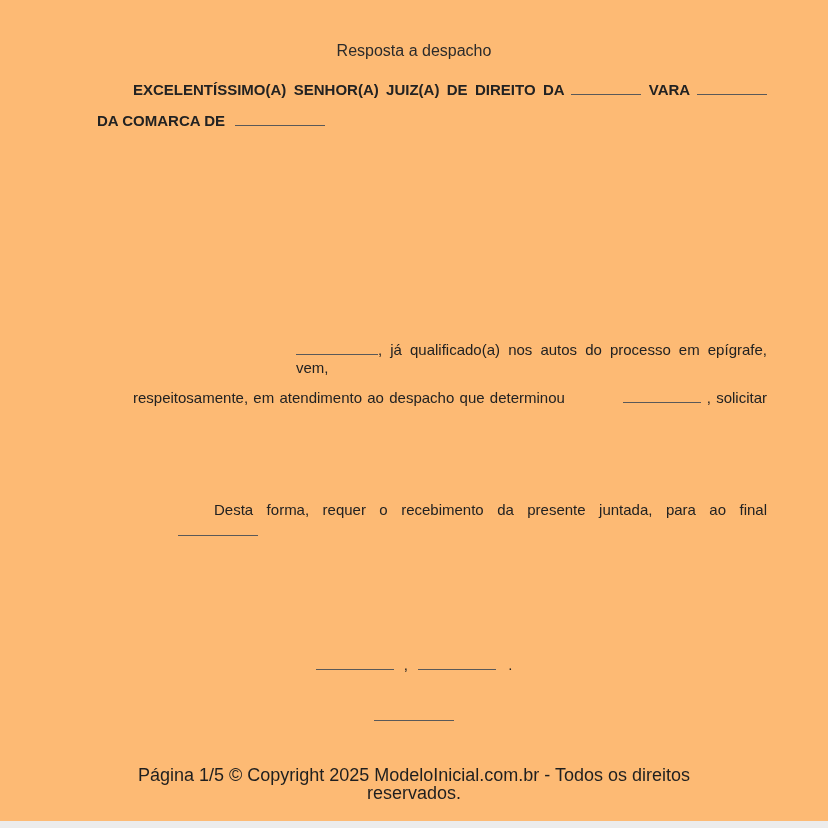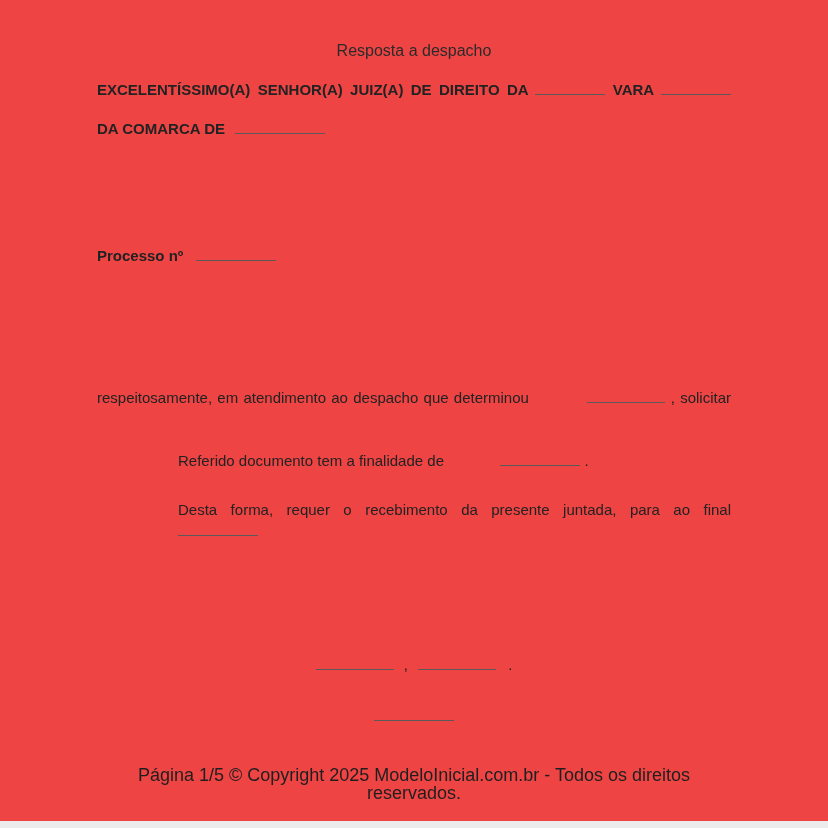--- a/index.html
+++ b/index.html
@@ -1,34 +1,34 @@
 <!DOCTYPE html>
 <html><head>
 <meta charset="utf-8">
 <style>
   html,body{margin:0;padding:0;background:#fff;}
   .page{
     position:relative;
     width:828px;height:828px;
-    background:#ef4444;
+    background:#fdba74;
     font-family:"Liberation Sans", sans-serif;
     font-size:15px;
     color:#222222;
     overflow:hidden;
   }
   .line{
     position:absolute;
     left:97px;width:634px;
     line-height:18px;
     white-space:normal;
   }
   .center{text-align:center;}
   .title{font-size:16px;color:#2b2b2b;}
   .b{font-weight:bold;}
-  .jl{text-align:justify;text-align-last:justify;}
+  .jl{text-align:justify;text-align-last:justify;margin-left:36px;}
   .blank{
     display:inline-block;
     height:13px;
     border-bottom:1px solid #595959;
   }
   .sp{display:inline-block;height:1px;}
   .footer{font-size:18px;color:#1f1f1f;}
   .bottom-strip{
     position:absolute;left:0;bottom:0;
     width:100%;height:7px;background:#ececec;
@@ -41,45 +41,38 @@
 
   <div class="line center title" style="top:42px">Resposta a despacho</div>
 
   <div class="line b jl" style="top:81px">
     <span>EXCELENTÍSSIMO(A) SENHOR(A) JUIZ(A) DE DIREITO DA</span>
     <span class="blank" style="width:70px"></span>
     <span>VARA</span>
     <span class="blank" style="width:70px"></span>
   </div>
 
-  <div class="line b" style="top:120px">
+  <div class="line b" style="top:112px">
     <span>DA COMARCA DE</span>
     <span class="blank" style="width:90px;margin-left:6px"></span>
   </div>
 
-  <div class="line b" style="top:247px">
-    <span>Processo nº</span>
-    <span class="blank" style="width:80px;margin-left:8px"></span>
+
+  <div class="line jl" style="top:341px;padding-left:163px;width:471px">
+    <span class="blank" style="width:82px"></span><span>, já qualificado(a) nos autos do processo em epígrafe, vem,</span>
   </div>
-
 
   <div class="line jl" style="top:389px">
     <span>respeitosamente, em atendimento ao despacho que determinou</span>
     <span class="sp" style="width:48px"></span>
     <span class="blank" style="width:78px"></span>
     <span>, solicitar</span>
   </div>
 
 
-  <div class="line" style="top:452px;padding-left:81px;width:553px">
-    <span>Referido documento tem a finalidade de</span>
-    <span class="sp" style="width:48px"></span>
-    <span class="blank" style="width:80px"></span>
-    <span>.</span>
-  </div>
 
   <div class="line jl" style="top:501px;padding-left:81px;width:553px">
     <span>Desta forma, requer o recebimento da presente juntada, para ao final</span>
   </div>
 
   <div class="line" style="top:522px;padding-left:81px;width:553px">
     <span class="blank" style="width:80px"></span>
   </div>
 
 

